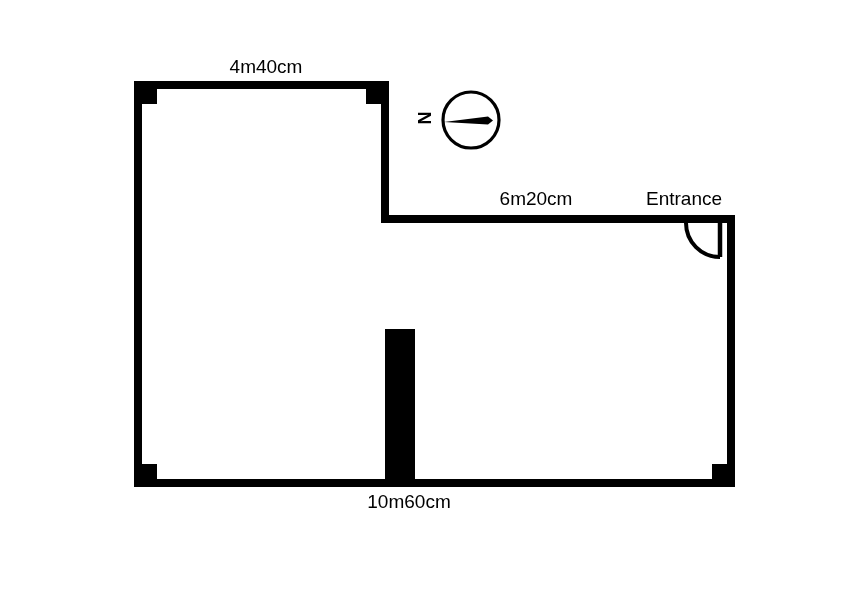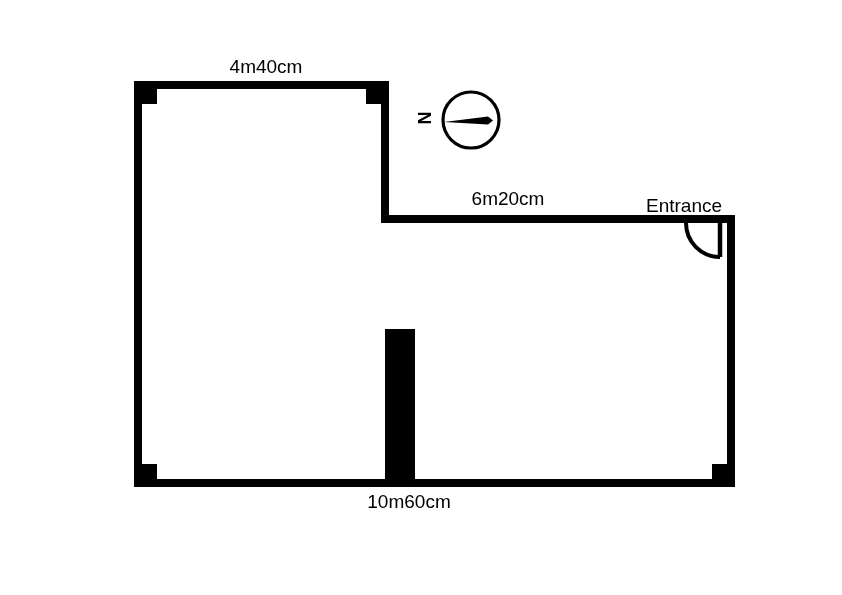--- a/index.html
+++ b/index.html
@@ -69,23 +69,23 @@
     stroke: none;
   }
 </style>
 </head>
 <body>
 
 <div class="stage">
 
   <div class="lbl" style="left:266px; top:57px">4m40cm</div>
 
-  <div class="lbl" style="left:508px; top:189px">6m20cm</div>
+  <div class="lbl" style="left:536px; top:189px">6m20cm</div>
 
-  <div class="lbl" style="left:684px; top:196px">Entrance</div>
+  <div class="lbl" style="left:684px; top:189px">Entrance</div>
 
   <div class="lbl" style="left:409px; top:492px">10m60cm</div>
 
   <div class="wall" style="left:134px; top:81px; width:255px; height:8px"></div>
   <div class="wall" style="left:134px; top:81px; width:8px; height:406px"></div>
   <div class="wall" style="left:381px; top:81px; width:8px; height:142px"></div>
   <div class="wall" style="left:381px; top:215px; width:354px; height:8px"></div>
   <div class="wall" style="left:727px; top:215px; width:8px; height:272px"></div>
   <div class="wall" style="left:134px; top:479px; width:601px; height:8px"></div>
 

